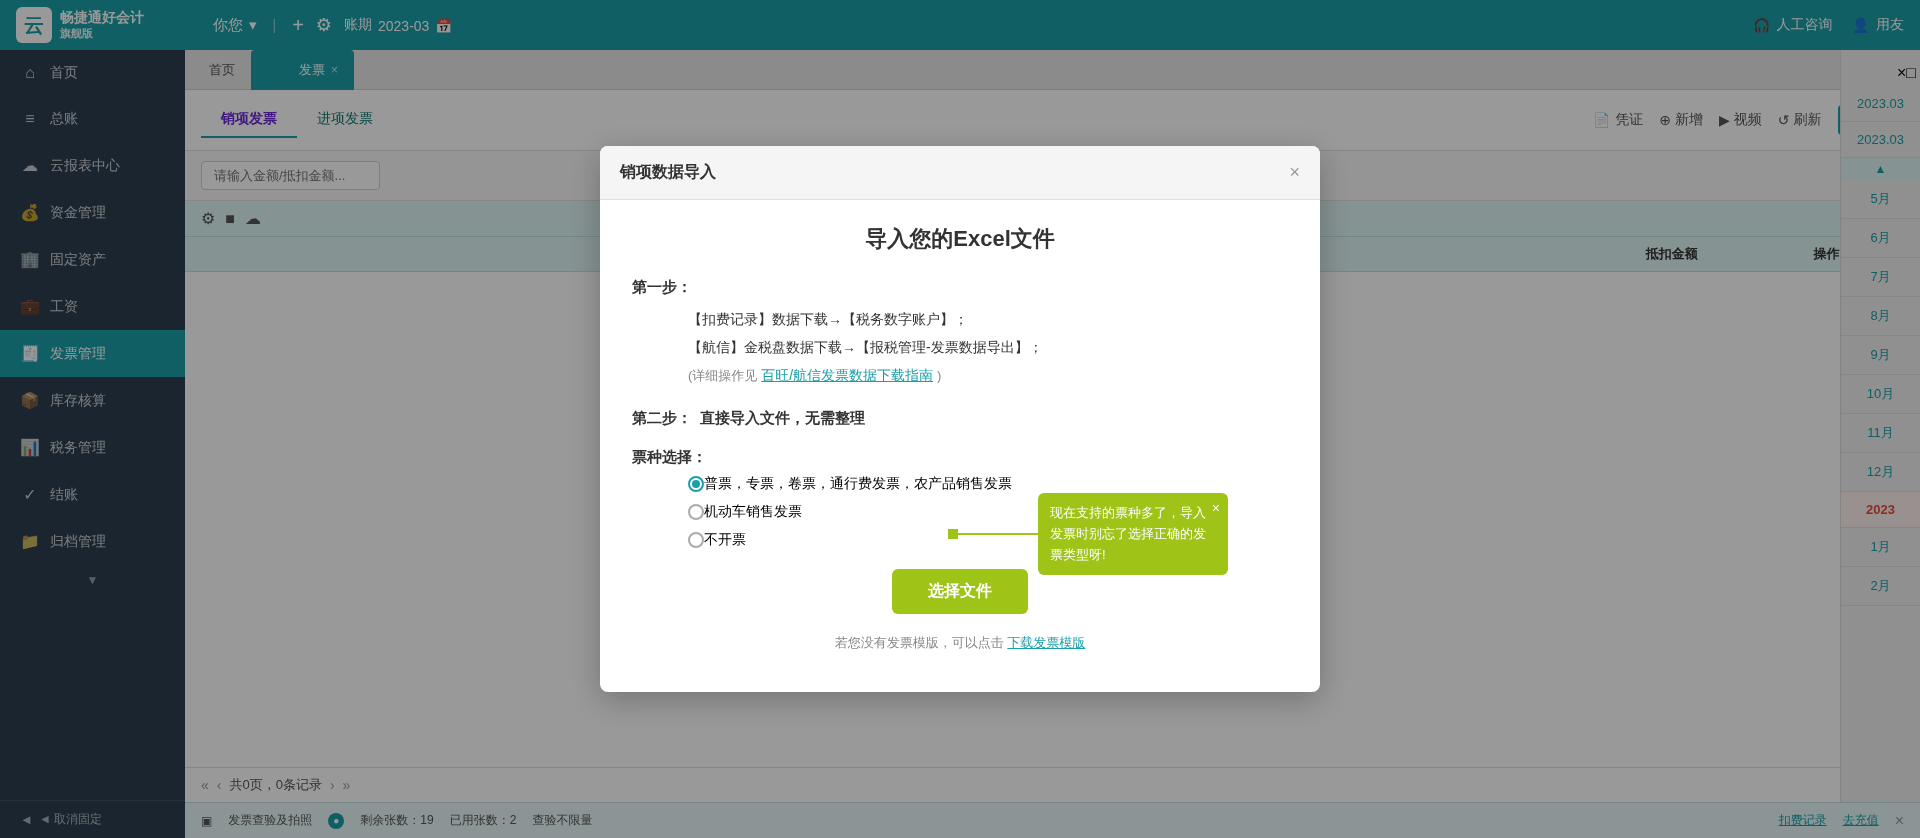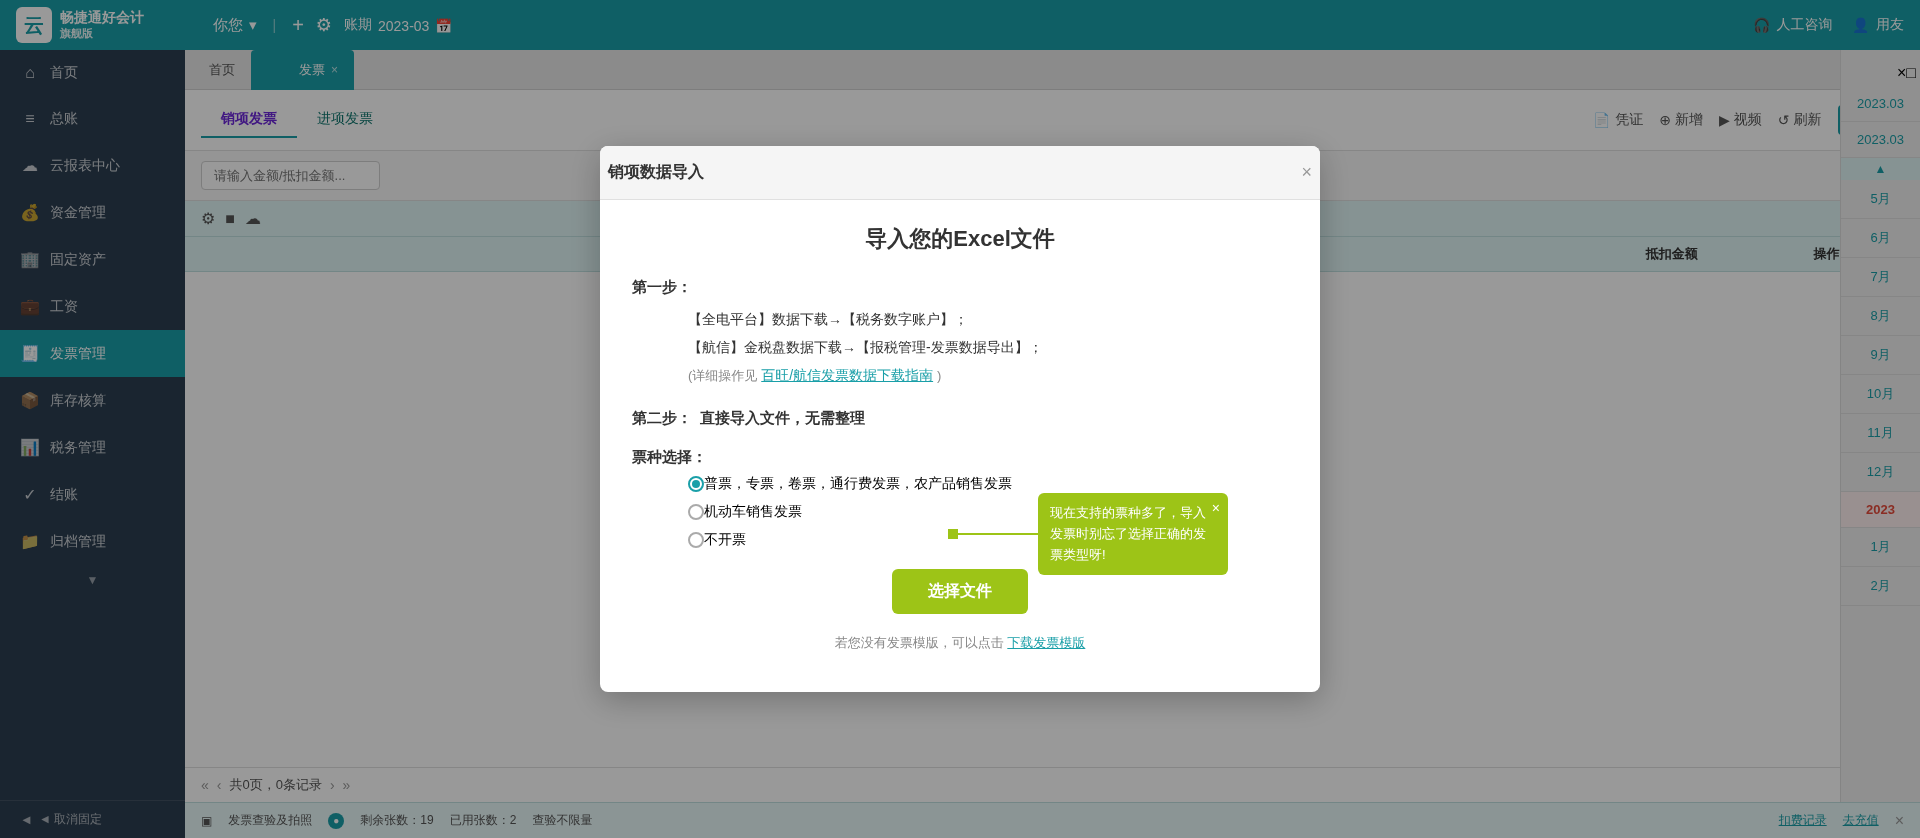--- a/index.html
+++ b/index.html
@@ -276,21 +276,21 @@
       background: white;
       border-radius: 8px;
       width: 720px;
       max-height: 620px;
       box-shadow: 0 8px 32px rgba(0,0,0,0.25);
       display: flex;
       flex-direction: column;
       position: relative;
     }
     .modal-header {
-      padding: 16px 8px;
+      padding: 16px 20px;
       border-bottom: 1px solid #e0e0e0;
       display: flex;
       align-items: center;
       justify-content: space-between;
       background: #f5f5f5;
       border-radius: 8px 8px 0 0;
     }
     .modal-title { font-size: 16px; font-weight: bold; color: #333; }
     .modal-close { cursor: pointer; font-size: 18px; color: #999; background: none; border: none; }
     .modal-body { padding: 24px 32px; flex: 1; overflow-y: auto; }
@@ -566,21 +566,21 @@
       <button class="modal-close">×</button>
     </div>
     <div class="modal-body">
       <div class="modal-subtitle">导入您的Excel文件</div>
 
       <div class="step-block">
         <div class="step-title">
           <span>第一步：</span>
         </div>
         <div class="step-content">
-          <div>【全电平台】数据下载→【税务数字账户】；</div>
+          <div>【扣费记录】数据下载→【税务数字账户】；</div>
           <div>【航信】金税盘数据下载→【报税管理-发票数据导出】；</div>
           <div>
             <span class="step-hint">(详细操作见</span>
             <span class="step-link">百旺/航信发票数据下载指南</span>
             <span class="step-hint">)</span>
           </div>
         </div>
       </div>
 
       <div class="step-block">

